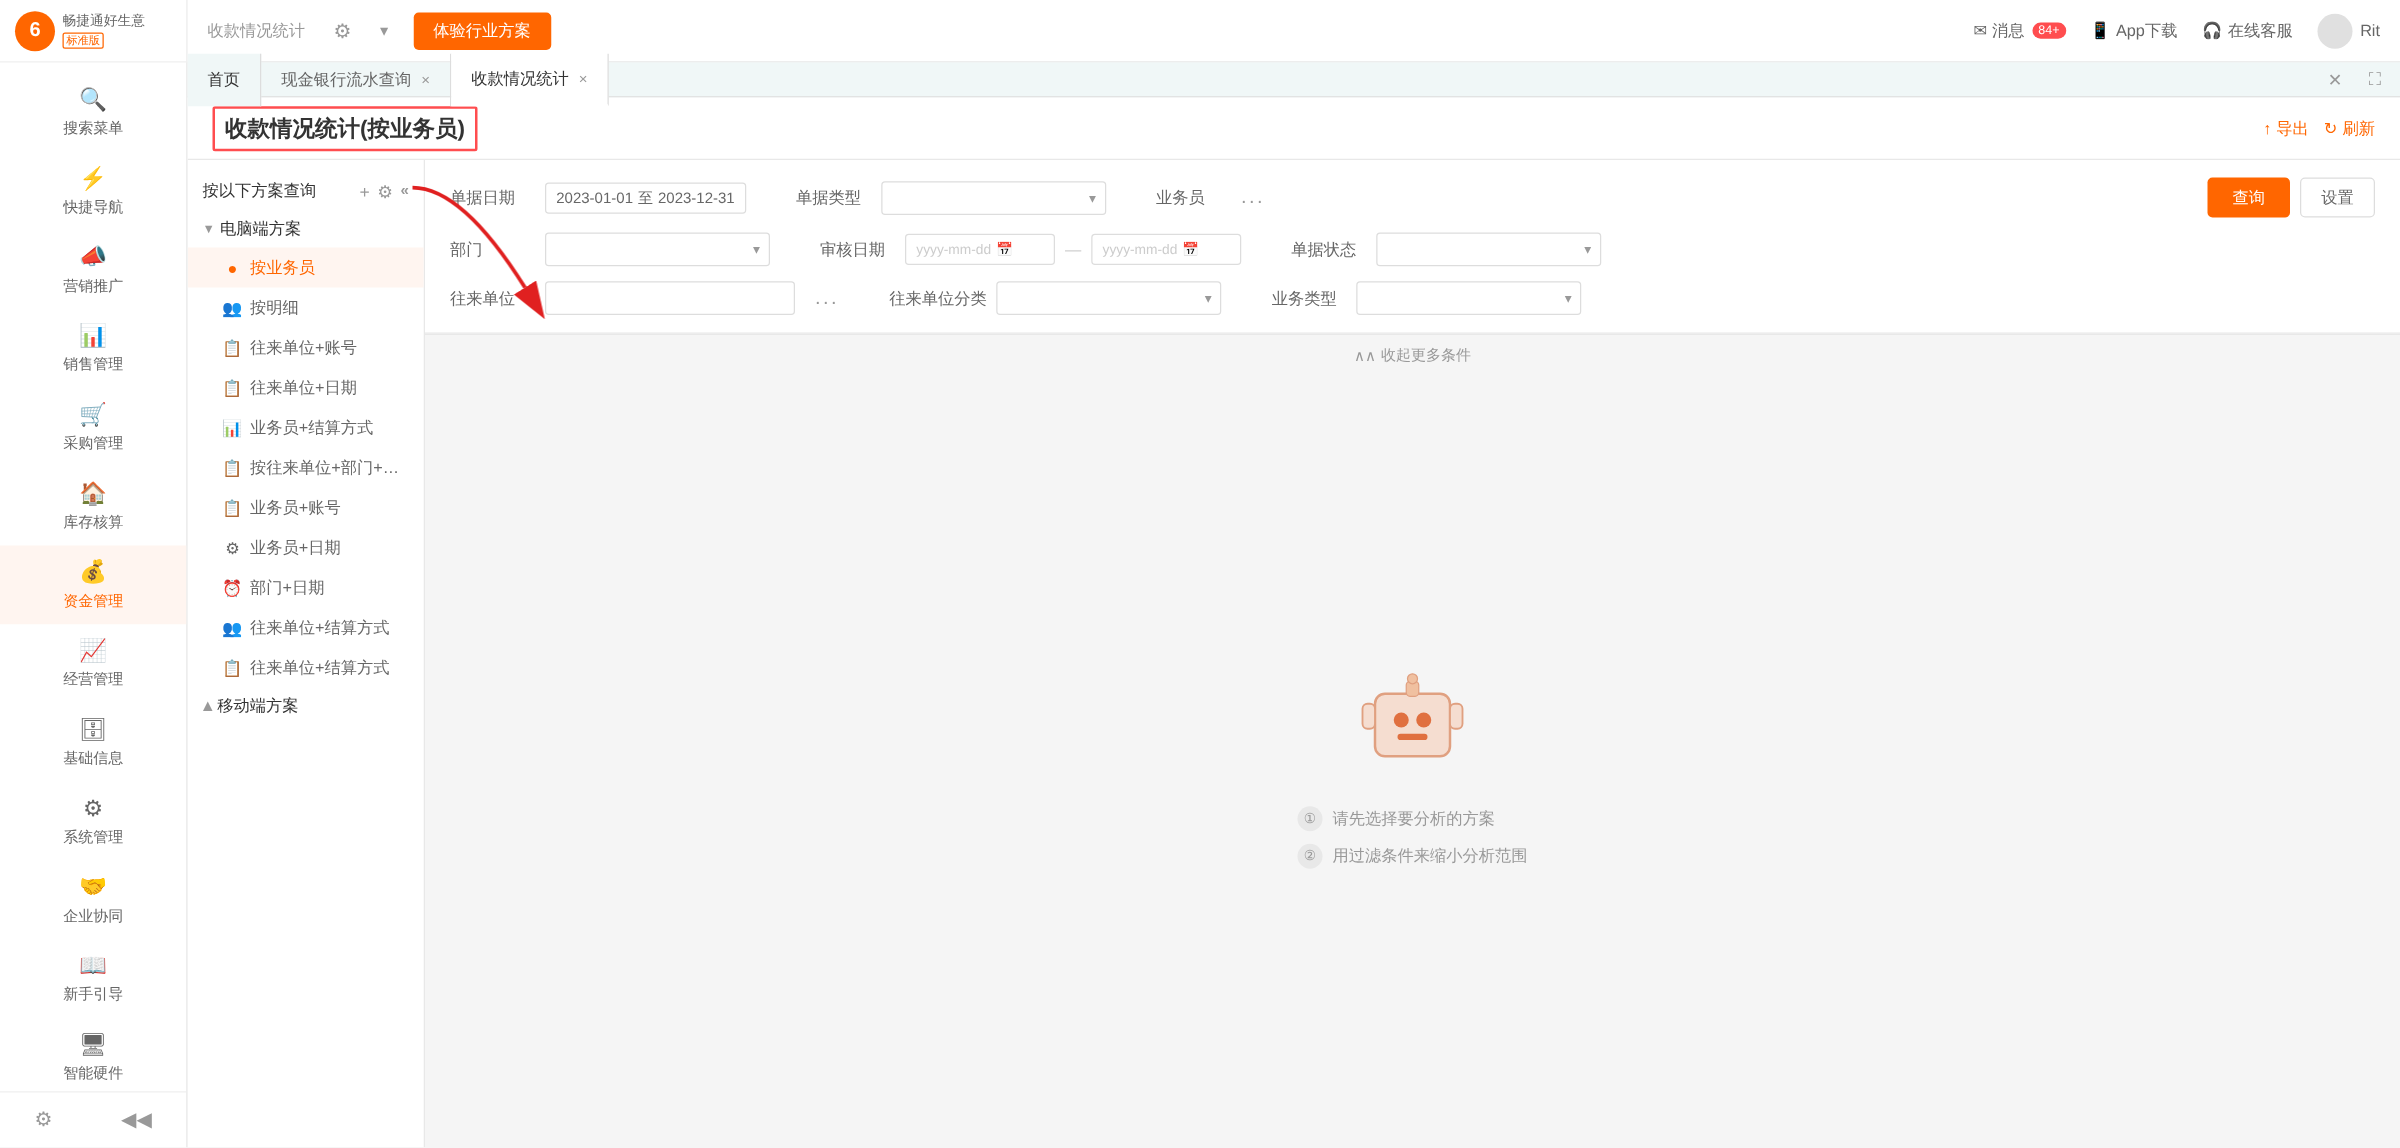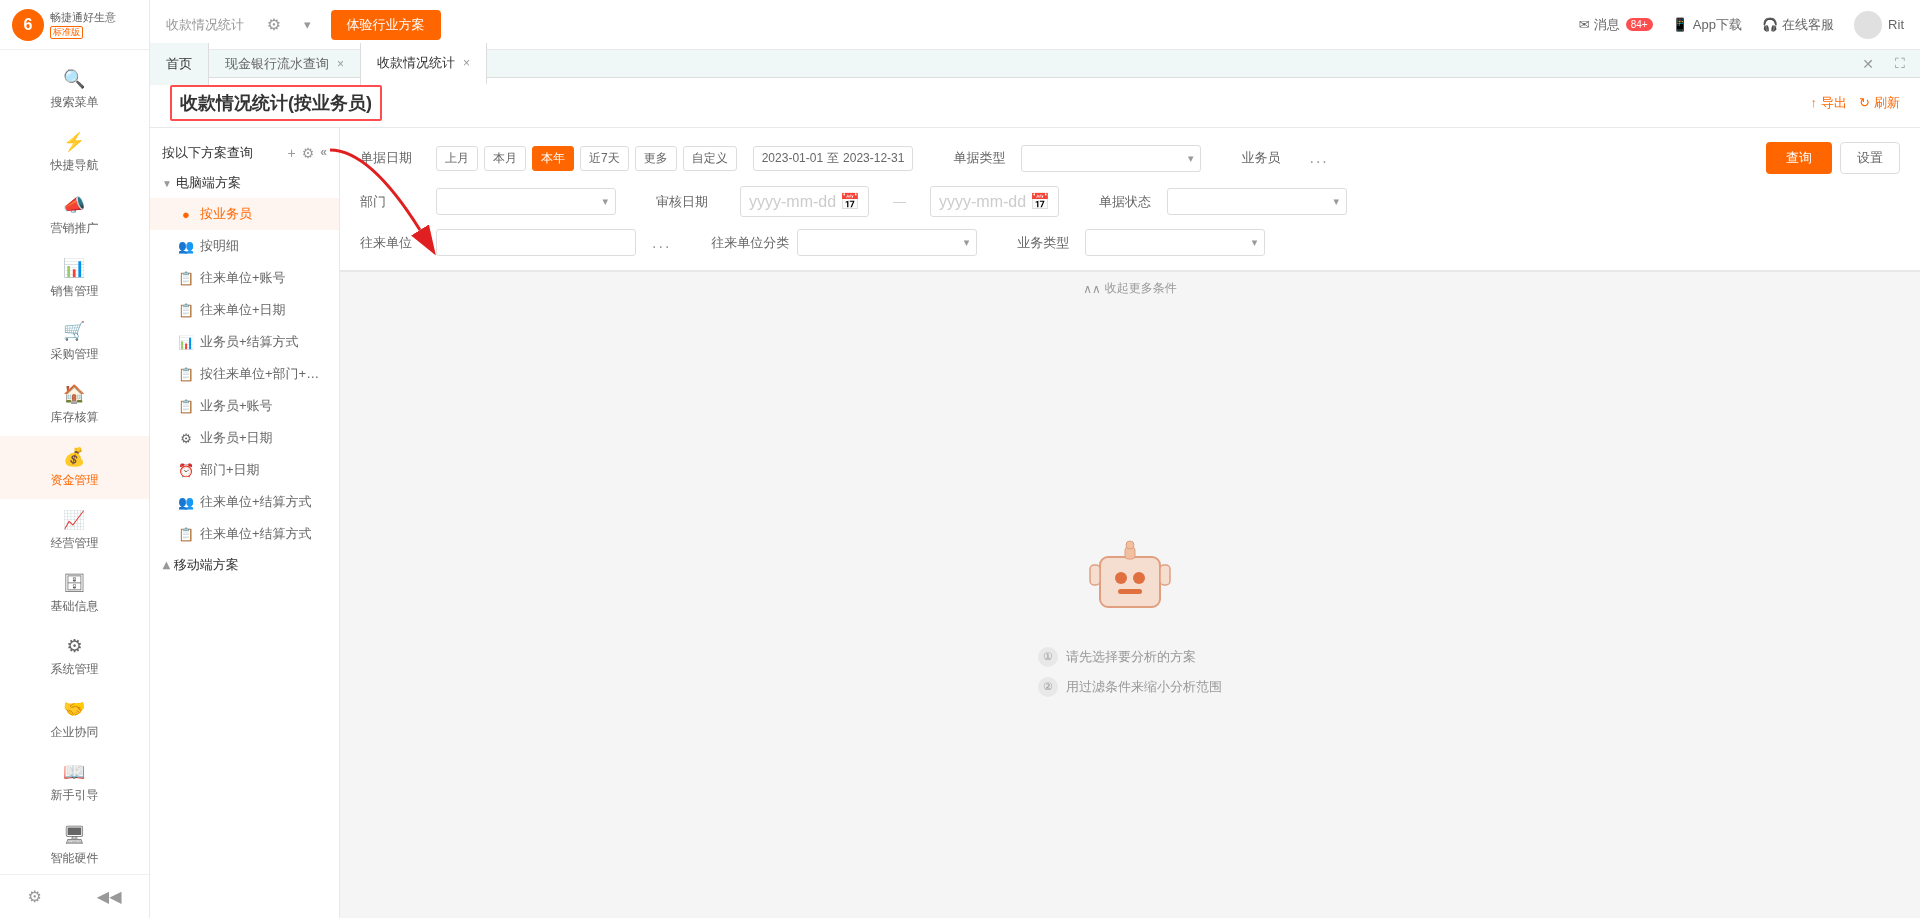--- a/index.html
+++ b/index.html
@@ -83,21 +83,21 @@
     .filter-row:last-child { margin-bottom: 0; }
     .filter-label { color: #666; font-size: 13px; white-space: nowrap; min-width: 60px; }
     .filter-date-group { display: flex; align-items: center; gap: 6px; }
     .date-quick-btn { padding: 3px 8px; border: 1px solid #ddd; border-radius: 3px; background: #fff; cursor: pointer; color: #666; font-size: 12px; }
     .date-quick-btn.active { background: #ff6600; color: white; border-color: #ff6600; }
     .date-range-input { display: flex; align-items: center; gap: 4px; border: 1px solid #ddd; border-radius: 3px; padding: 3px 8px; font-size: 12px; color: #666; }
     .filter-select { border: 1px solid #ddd; border-radius: 3px; padding: 5px 28px 5px 8px; font-size: 13px; color: #666; background: #fff; cursor: pointer; appearance: none; min-width: 180px; position: relative; }
     .select-wrapper { position: relative; display: inline-flex; align-items: center; }
     .select-wrapper::after { content: '▾'; position: absolute; right: 8px; color: #999; pointer-events: none; font-size: 11px; }
     .filter-input-box { border: 1px solid #ddd; border-radius: 3px; padding: 5px 8px; font-size: 13px; color: #666; background: #fff; min-width: 200px; }
-    .filter-date-input { border: 1px solid #ddd; border-radius: 3px; padding: 5px 8px; font-size: 16px; color: #ccc; background: #fff; min-width: 120px; display: flex; align-items: center; gap: 4px; }
+    .filter-date-input { border: 1px solid #ddd; border-radius: 3px; padding: 5px 8px; font-size: 11px; color: #ccc; background: #fff; min-width: 120px; display: flex; align-items: center; gap: 4px; }
     .date-sep { color: #ccc; }
 
     .action-buttons { margin-left: auto; display: flex; gap: 8px; }
     .btn-query { background: #ff6600; color: white; border: none; border-radius: 4px; padding: 6px 20px; cursor: pointer; font-size: 13px; }
     .btn-settings { background: #fff; color: #666; border: 1px solid #ddd; border-radius: 4px; padding: 6px 16px; cursor: pointer; font-size: 13px; }
 
     
     .collapse-bar { display: flex; justify-content: center; align-items: center; padding: 8px; background: #f5f5f5; cursor: pointer; color: #999; font-size: 12px; gap: 4px; border-top: 1px solid #e8e8e8; }
 
     
@@ -328,28 +328,20 @@
           </div>
         </div>
       </div>
 
       <div class="right-panel">
 
         <div class="filter-area">
 
           <div class="filter-row">
             <span class="filter-label">单据日期</span>
-            <div class="filter-date-group">
-              <button class="date-quick-btn">上月</button>
-              <button class="date-quick-btn">本月</button>
-              <button class="date-quick-btn active">本年</button>
-              <button class="date-quick-btn">近7天</button>
-              <button class="date-quick-btn">更多</button>
-              <button class="date-quick-btn">自定义</button>
-            </div>
             <div class="date-range-input">
               <span>2023-01-01</span>
               <span>至</span>
               <span>2023-12-31</span>
             </div>
             <div style="margin-left: 24px; display:flex; align-items:center; gap:8px;">
               <span class="filter-label">单据类型</span>
               <div class="select-wrapper">
                 <select class="filter-select">
                   <option></option>
@@ -366,21 +358,21 @@
             </div>
           </div>
 
           <div class="filter-row">
             <span class="filter-label">部门</span>
             <div class="select-wrapper">
               <select class="filter-select">
                 <option></option>
               </select>
             </div>
-            <div style="margin-left: 24px; display:flex; align-items:center; gap:24px;">
+            <div style="margin-left: 24px; display:flex; align-items:center; gap:8px;">
               <span class="filter-label">审核日期</span>
               <div class="filter-date-input">
                 <span>yyyy-mm-dd</span>
                 <span>📅</span>
               </div>
               <span class="date-sep">—</span>
               <div class="filter-date-input">
                 <span>yyyy-mm-dd</span>
                 <span>📅</span>
               </div>

